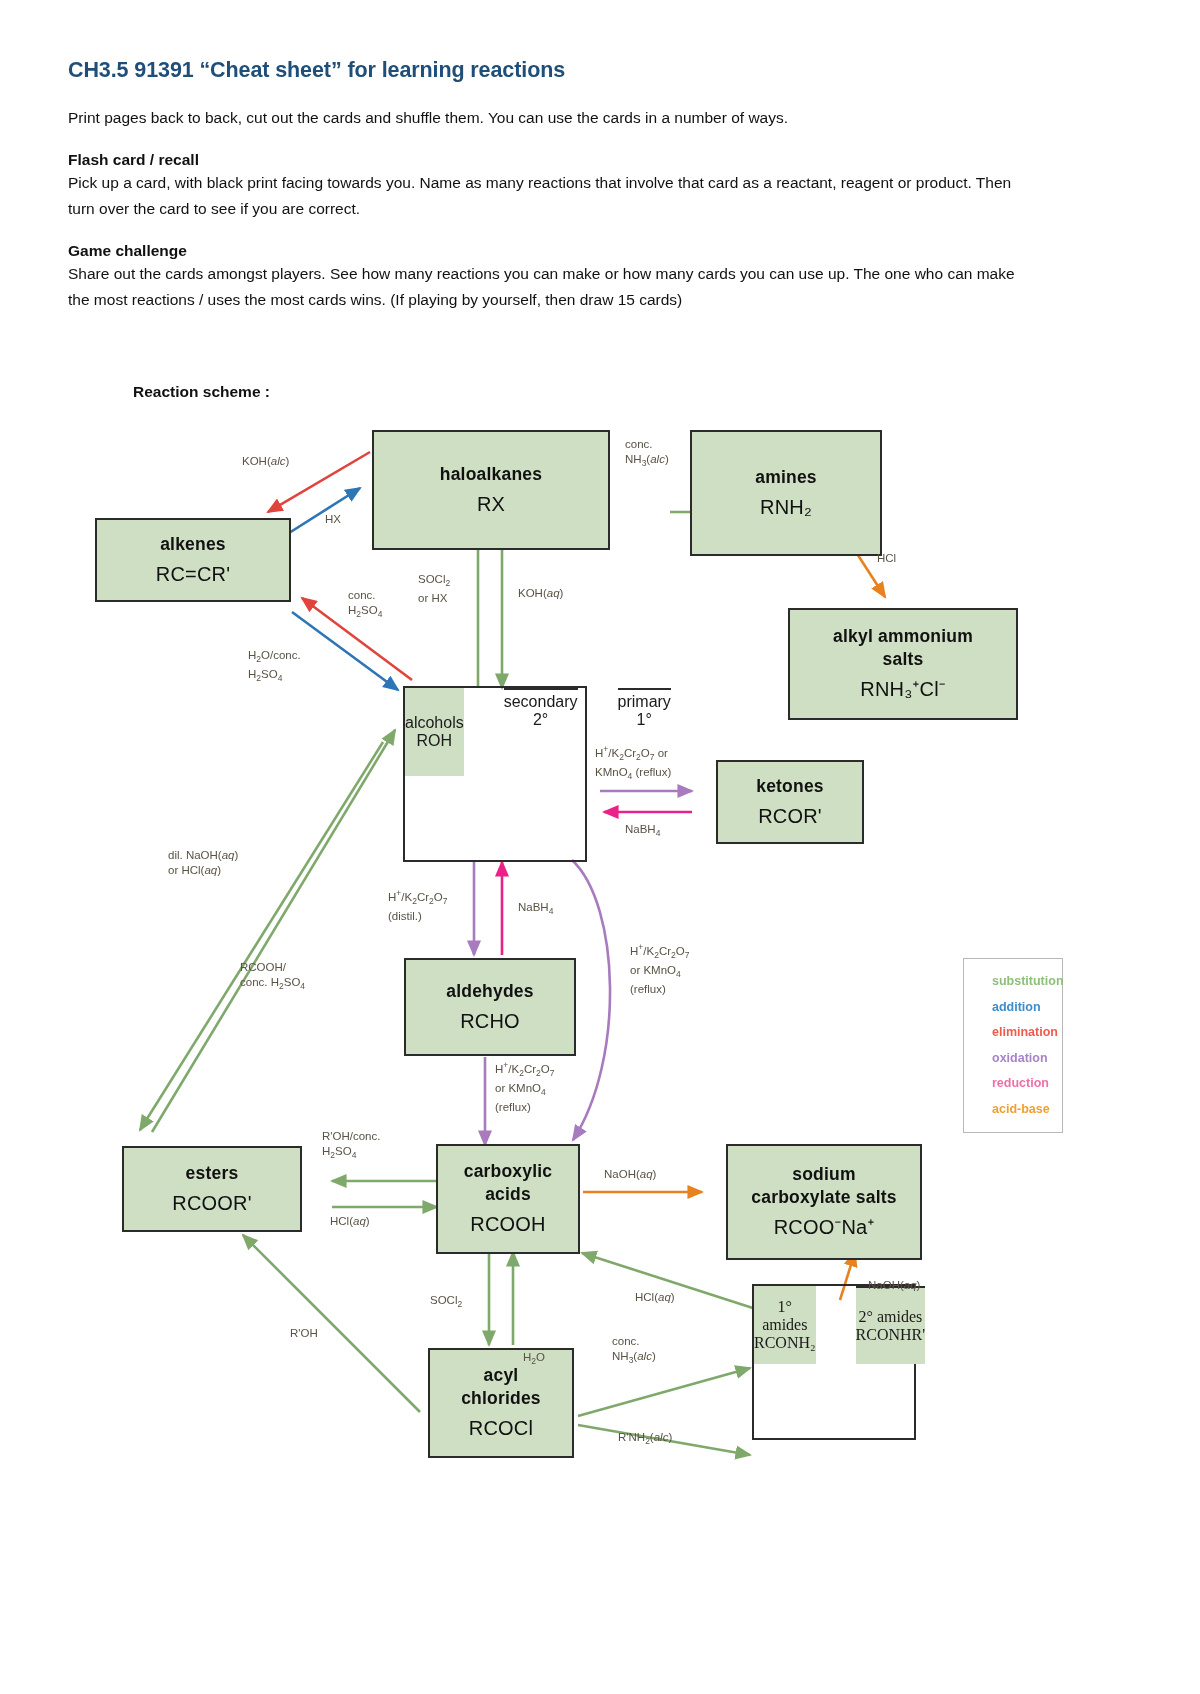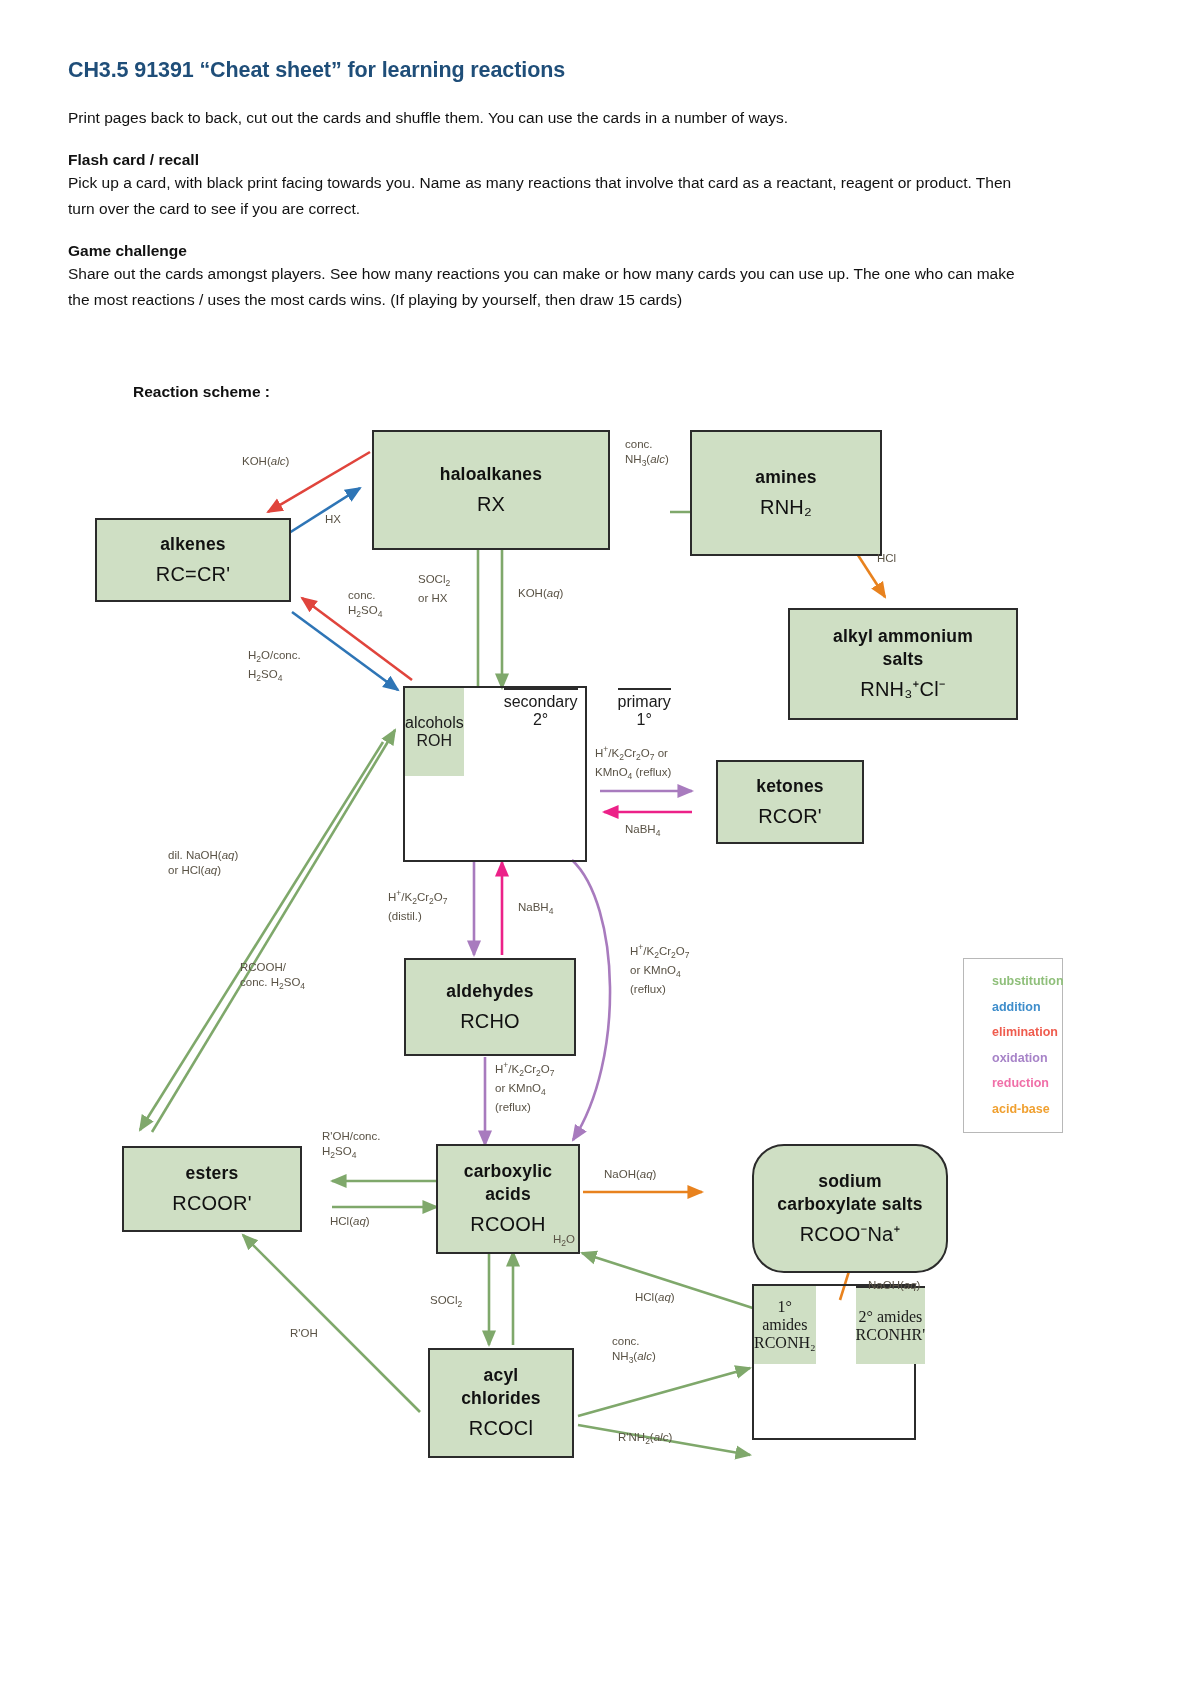--- a/index.html
+++ b/index.html
@@ -283,21 +283,21 @@
       <span class="nm">esters</span>
       <span class="fm">RCOOR'</span>
     </div>
 
     <div class="node" style="left:436px; top:1144px; width:144px; height:110px;">
       <span class="nm">carboxylic</span>
       <span class="nm">acids</span>
       <span class="fm">RCOOH</span>
     </div>
 
-    <div class="node" style="left:752px; top:1144px; width:196px; height:129px;border-radius:32px;">
+    <div class="node" style="left:726px; top:1144px; width:196px; height:116px;">
       <span class="nm">sodium</span>
       <span class="nm">carboxylate salts</span>
       <span class="fm">RCOO⁻Na⁺</span>
     </div>
 
     <div class="node" style="left:428px; top:1348px; width:146px; height:110px;">
       <span class="nm">acyl</span>
       <span class="nm">chlorides</span>
       <span class="fm">RCOCl</span>
     </div>
@@ -326,21 +326,21 @@
     <div class="alabel" style="left:168px; top:848px;">dil. NaOH(<i>aq</i>)<br>or HCl(<i>aq</i>)</div>
     <div class="alabel" style="left:240px; top:960px;">RCOOH/<br>conc. H<sub>2</sub>SO<sub>4</sub></div>
     <div class="alabel" style="left:388px; top:886px;">H<sup>+</sup>/K<sub>2</sub>Cr<sub>2</sub>O<sub>7</sub><br>(distil.)</div>
     <div class="alabel" style="left:518px; top:900px;">NaBH<sub>4</sub></div>
     <div class="alabel" style="left:630px; top:940px;">H<sup>+</sup>/K<sub>2</sub>Cr<sub>2</sub>O<sub>7</sub><br>or KMnO<sub>4</sub><br>(reflux)</div>
     <div class="alabel" style="left:495px; top:1058px;">H<sup>+</sup>/K<sub>2</sub>Cr<sub>2</sub>O<sub>7</sub><br>or KMnO<sub>4</sub><br>(reflux)</div>
     <div class="alabel" style="left:322px; top:1129px;">R'OH/conc.<br>H<sub>2</sub>SO<sub>4</sub></div>
     <div class="alabel" style="left:330px; top:1214px;">HCl(<i>aq</i>)</div>
     <div class="alabel" style="left:604px; top:1167px;">NaOH(<i>aq</i>)</div>
     <div class="alabel" style="left:430px; top:1293px;">SOCl<sub>2</sub></div>
-    <div class="alabel" style="left:523px; top:1232px;margin-left:30px;">H<sub>2</sub>O</div>
+    <div class="alabel" style="left:523px; top:1350px;">H<sub>2</sub>O</div>
     <div class="alabel" style="left:635px; top:1290px;">HCl(<i>aq</i>)</div>
     <div class="alabel" style="left:868px; top:1278px;">NaOH(<i>aq</i>)</div>
     <div class="alabel" style="left:290px; top:1326px;">R'OH</div>
     <div class="alabel" style="left:612px; top:1334px;">conc.<br>NH<sub>3</sub>(<i>alc</i>)</div>
     <div class="alabel" style="left:618px; top:1430px;">R'NH<sub>2</sub>(<i>alc</i>)</div>
 
     <div class="legend">
       <div style="color:#8FBF7A;">substitution</div>
       <div style="color:#3E8DCB;">addition</div>
       <div style="color:#EF5C4E;">elimination</div>

